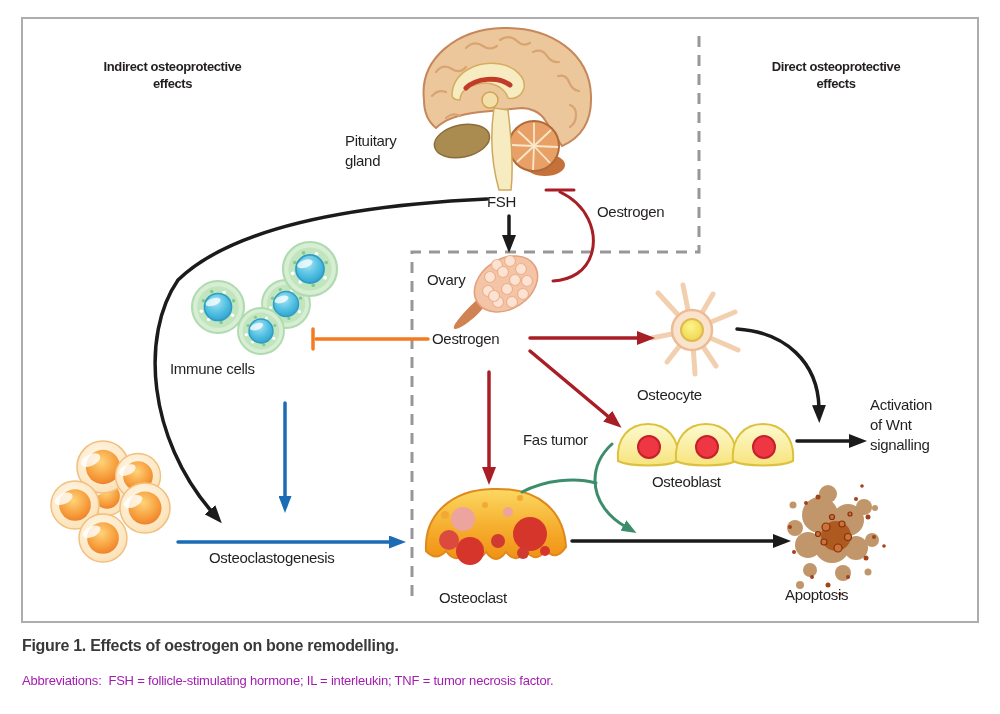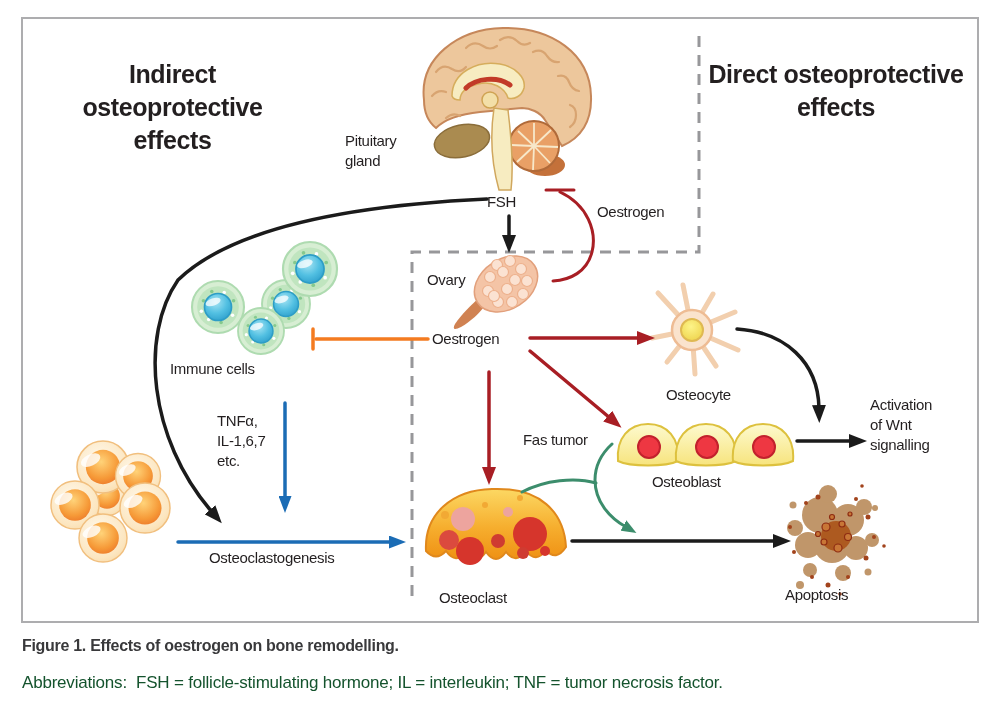--- a/index.html
+++ b/index.html
@@ -1,23 +1,23 @@
 <!DOCTYPE html>
 <html><head>
 <meta charset="utf-8">
 <style>
   html,body{margin:0;padding:0;background:#fff;}
   #page{position:relative;width:1000px;height:714px;background:#ffffff;overflow:hidden;
         font-family:"Liberation Sans",sans-serif;}
   svg{position:absolute;left:0;top:0;}
   .lbl{position:absolute;font-size:15px;line-height:1.32;letter-spacing:-0.3px;
        color:#231f20;white-space:pre-line;}
-  .title{font-weight:bold;font-size:25px;line-height:1.32;text-align:center;letter-spacing:-0.4px;}
+  .title{font-weight:bold;font-size:13px;line-height:1.32;text-align:center;letter-spacing:-0.4px;}
   .cap-title{position:absolute;font-weight:bold;font-size:16px;letter-spacing:-0.3px;color:#39393b;white-space:pre;}
-  .cap-abbr{position:absolute;font-size:17px;letter-spacing:-0.2px;color:#14532d;white-space:pre;}
+  .cap-abbr{position:absolute;font-size:13px;letter-spacing:-0.2px;color:#a21caf;white-space:pre;}
 </style>
 </head>
 <body>
 
 <div id="page">
 
 <svg width="1000" height="714" viewBox="0 0 1000 714">
   <defs>
     <marker id="mBlack" markerUnits="userSpaceOnUse" markerWidth="18" markerHeight="14" refX="3" refY="7" orient="auto">
       <path d="M0,0 L18,7 L0,14 Z" fill="#1b1b1b"></path>
@@ -285,25 +285,22 @@
 <div class="lbl title" style="left:706px;top:58px;width:260px;">Direct osteoprotective
 effects</div>
 
 <div class="lbl" style="left:345px;top:131px;">Pituitary
 gland</div>
 <div class="lbl" style="left:487px;top:192px;">FSH</div>
 <div class="lbl" style="left:597px;top:202px;">Oestrogen</div>
 <div class="lbl" style="left:427px;top:270px;">Ovary</div>
 <div class="lbl" style="left:432px;top:329px;">Oestrogen</div>
 <div class="lbl" style="left:170px;top:359px;">Immune cells</div>
-<div class="lbl" style="left:217px;top:411px;">TNFα,
-IL-1,6,7
-etc.</div>
 <div class="lbl" style="left:209px;top:548px;">Osteoclastogenesis</div>
-<div class="lbl" style="left:637px;top:385px;margin-left:29px;">Osteocyte</div>
+<div class="lbl" style="left:637px;top:385px;">Osteocyte</div>
 <div class="lbl" style="left:523px;top:430px;">Fas tumor</div>
 <div class="lbl" style="left:652px;top:472px;">Osteoblast</div>
 <div class="lbl" style="left:870px;top:395px;">Activation
 of Wnt
 signalling</div>
 <div class="lbl" style="left:439px;top:588px;">Osteoclast</div>
 <div class="lbl" style="left:785px;top:585px;">Apoptosis</div>
 
 <div class="cap-title" style="left:22px;top:637px;">Figure 1. Effects of oestrogen on bone remodelling.</div>
 <div class="cap-abbr" style="left:22px;top:673px;">Abbreviations:  FSH = follicle-stimulating hormone; IL = interleukin; TNF = tumor necrosis factor.</div>

